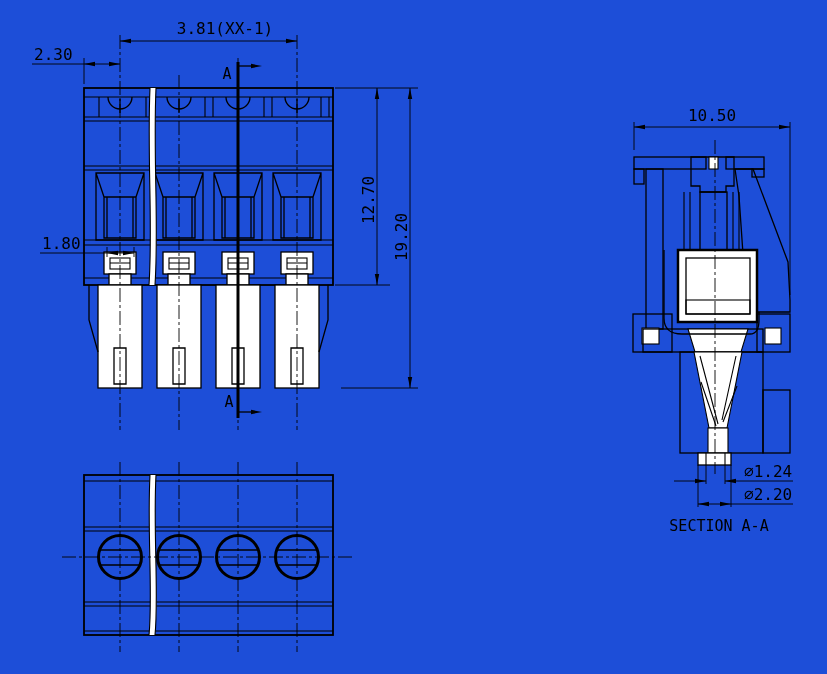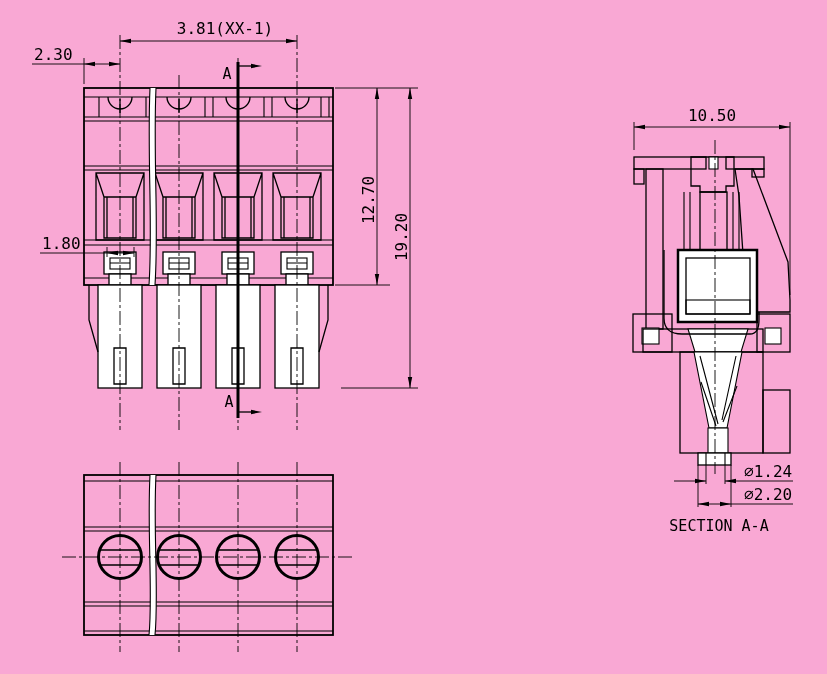--- a/index.html
+++ b/index.html
@@ -1,16 +1,16 @@
 <!DOCTYPE html>
 <html><head>
 <meta charset="utf-8">
 <style>
   html,body{margin:0;padding:0;background:#fff;}
-  .canvas{position:relative;width:827px;height:674px;background:#f9a8d4;overflow:hidden;}
+  .canvas{position:relative;width:827px;height:674px;background:#1d4ed8;overflow:hidden;}
   svg{display:block;}
   svg text{font-family:"DejaVu Sans Mono","Liberation Mono",monospace;font-size:16px;fill:#000;}
   svg text.lbl{font-size:15px;}
   .o{fill:none;stroke:#000;stroke-width:1.8;}
   .m{fill:none;stroke:#000;stroke-width:1.3;}
   .t{fill:none;stroke:#000;stroke-width:1.1;}
   .d{fill:none;stroke:#000;stroke-width:0.9;}
   .cl{fill:none;stroke:#000;stroke-width:0.9;stroke-dasharray:14 3 3 3;}
   .wf{fill:#fff;stroke:#000;stroke-width:1.3;}
   .wf2{fill:#fff;stroke:#000;stroke-width:1.1;}

